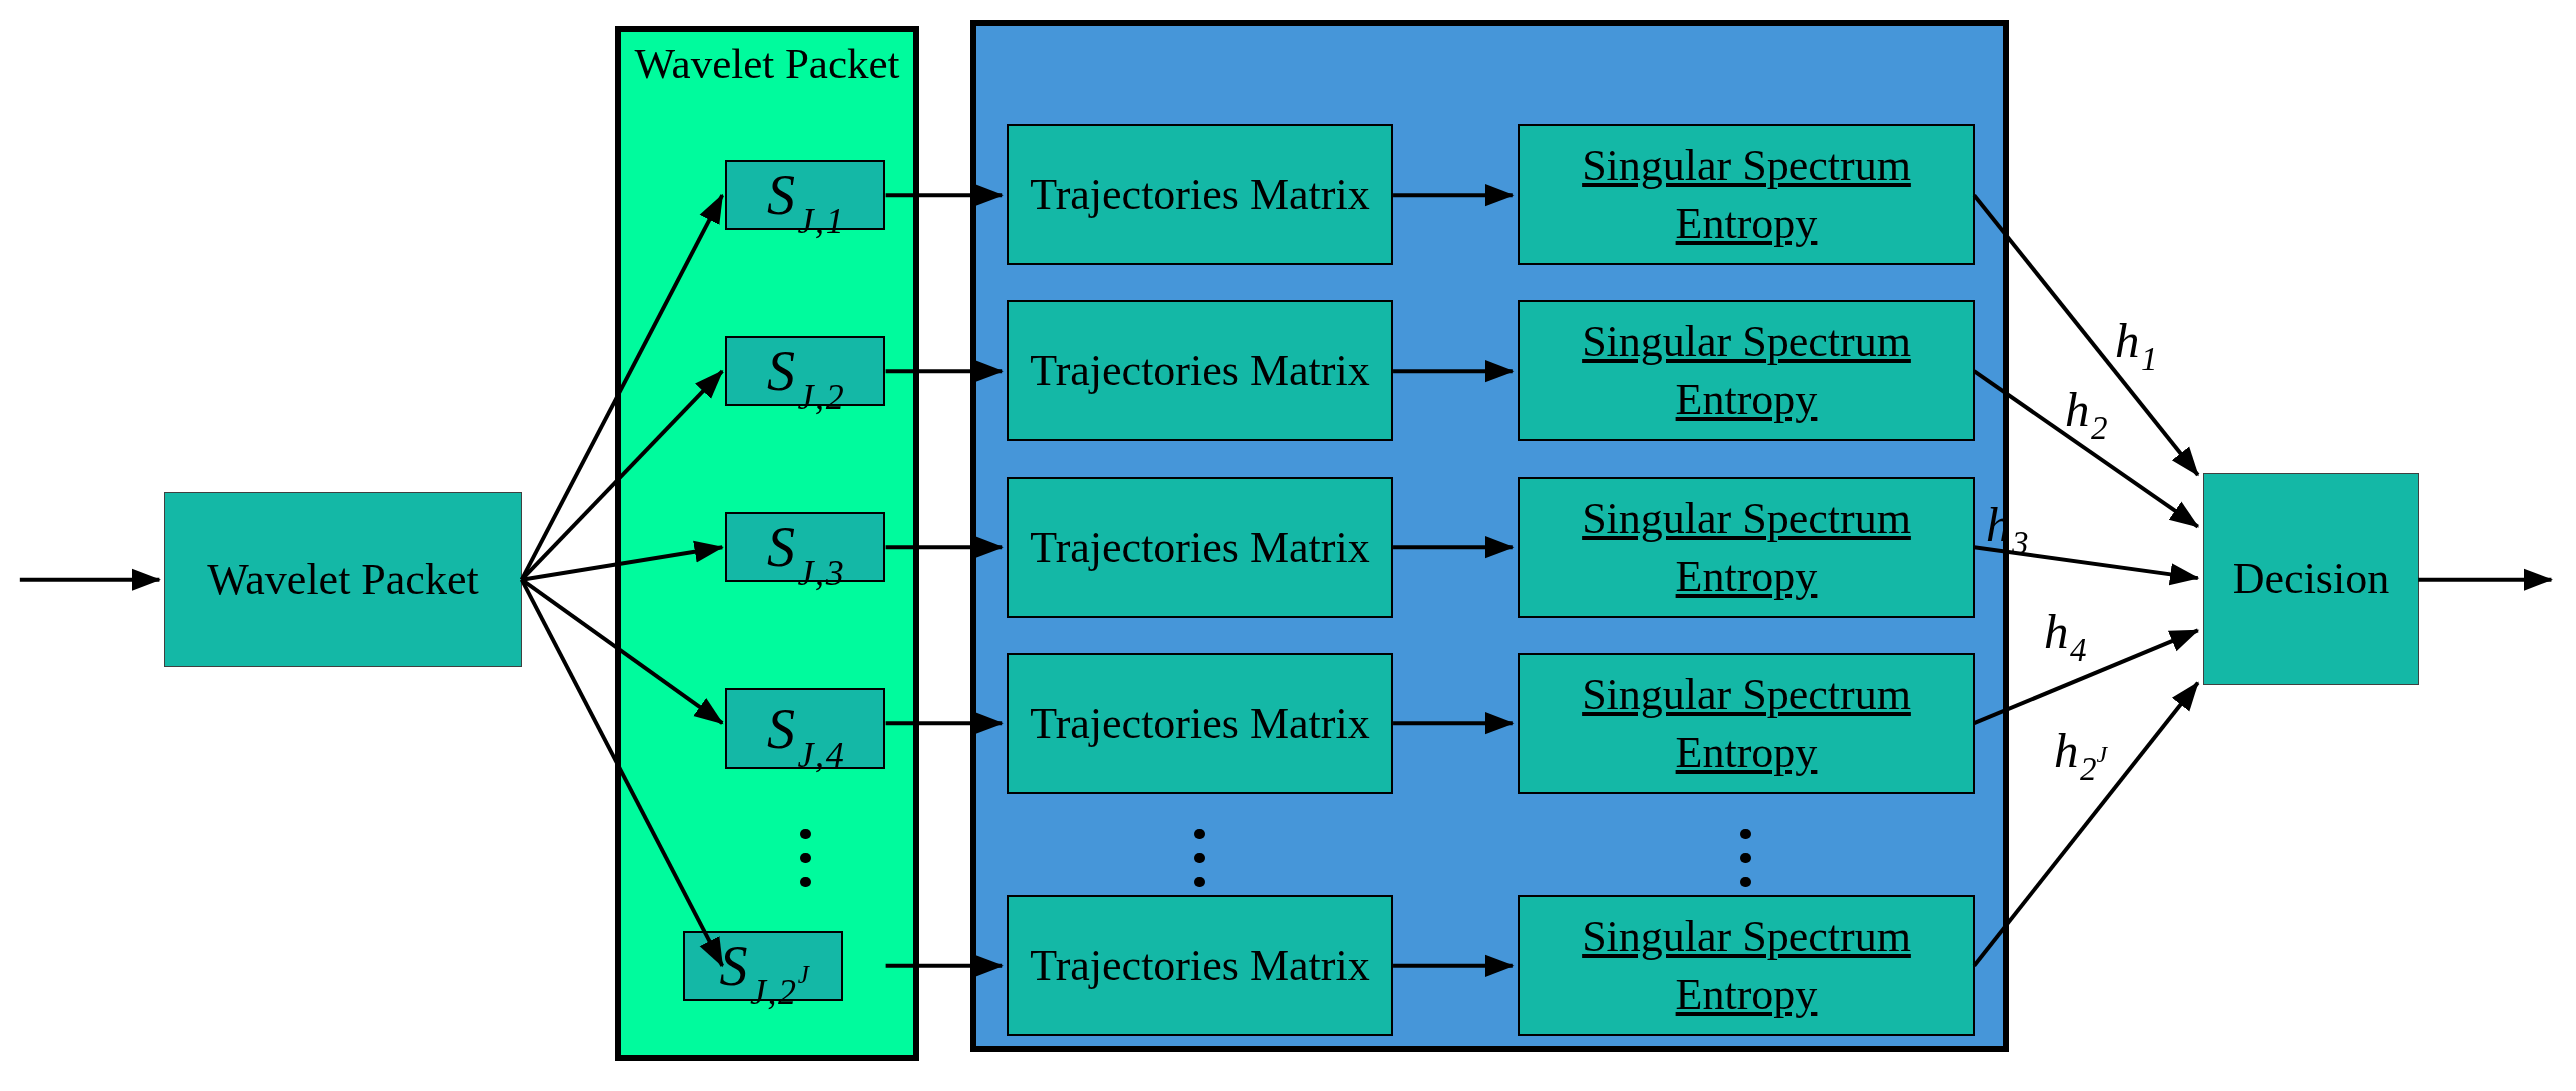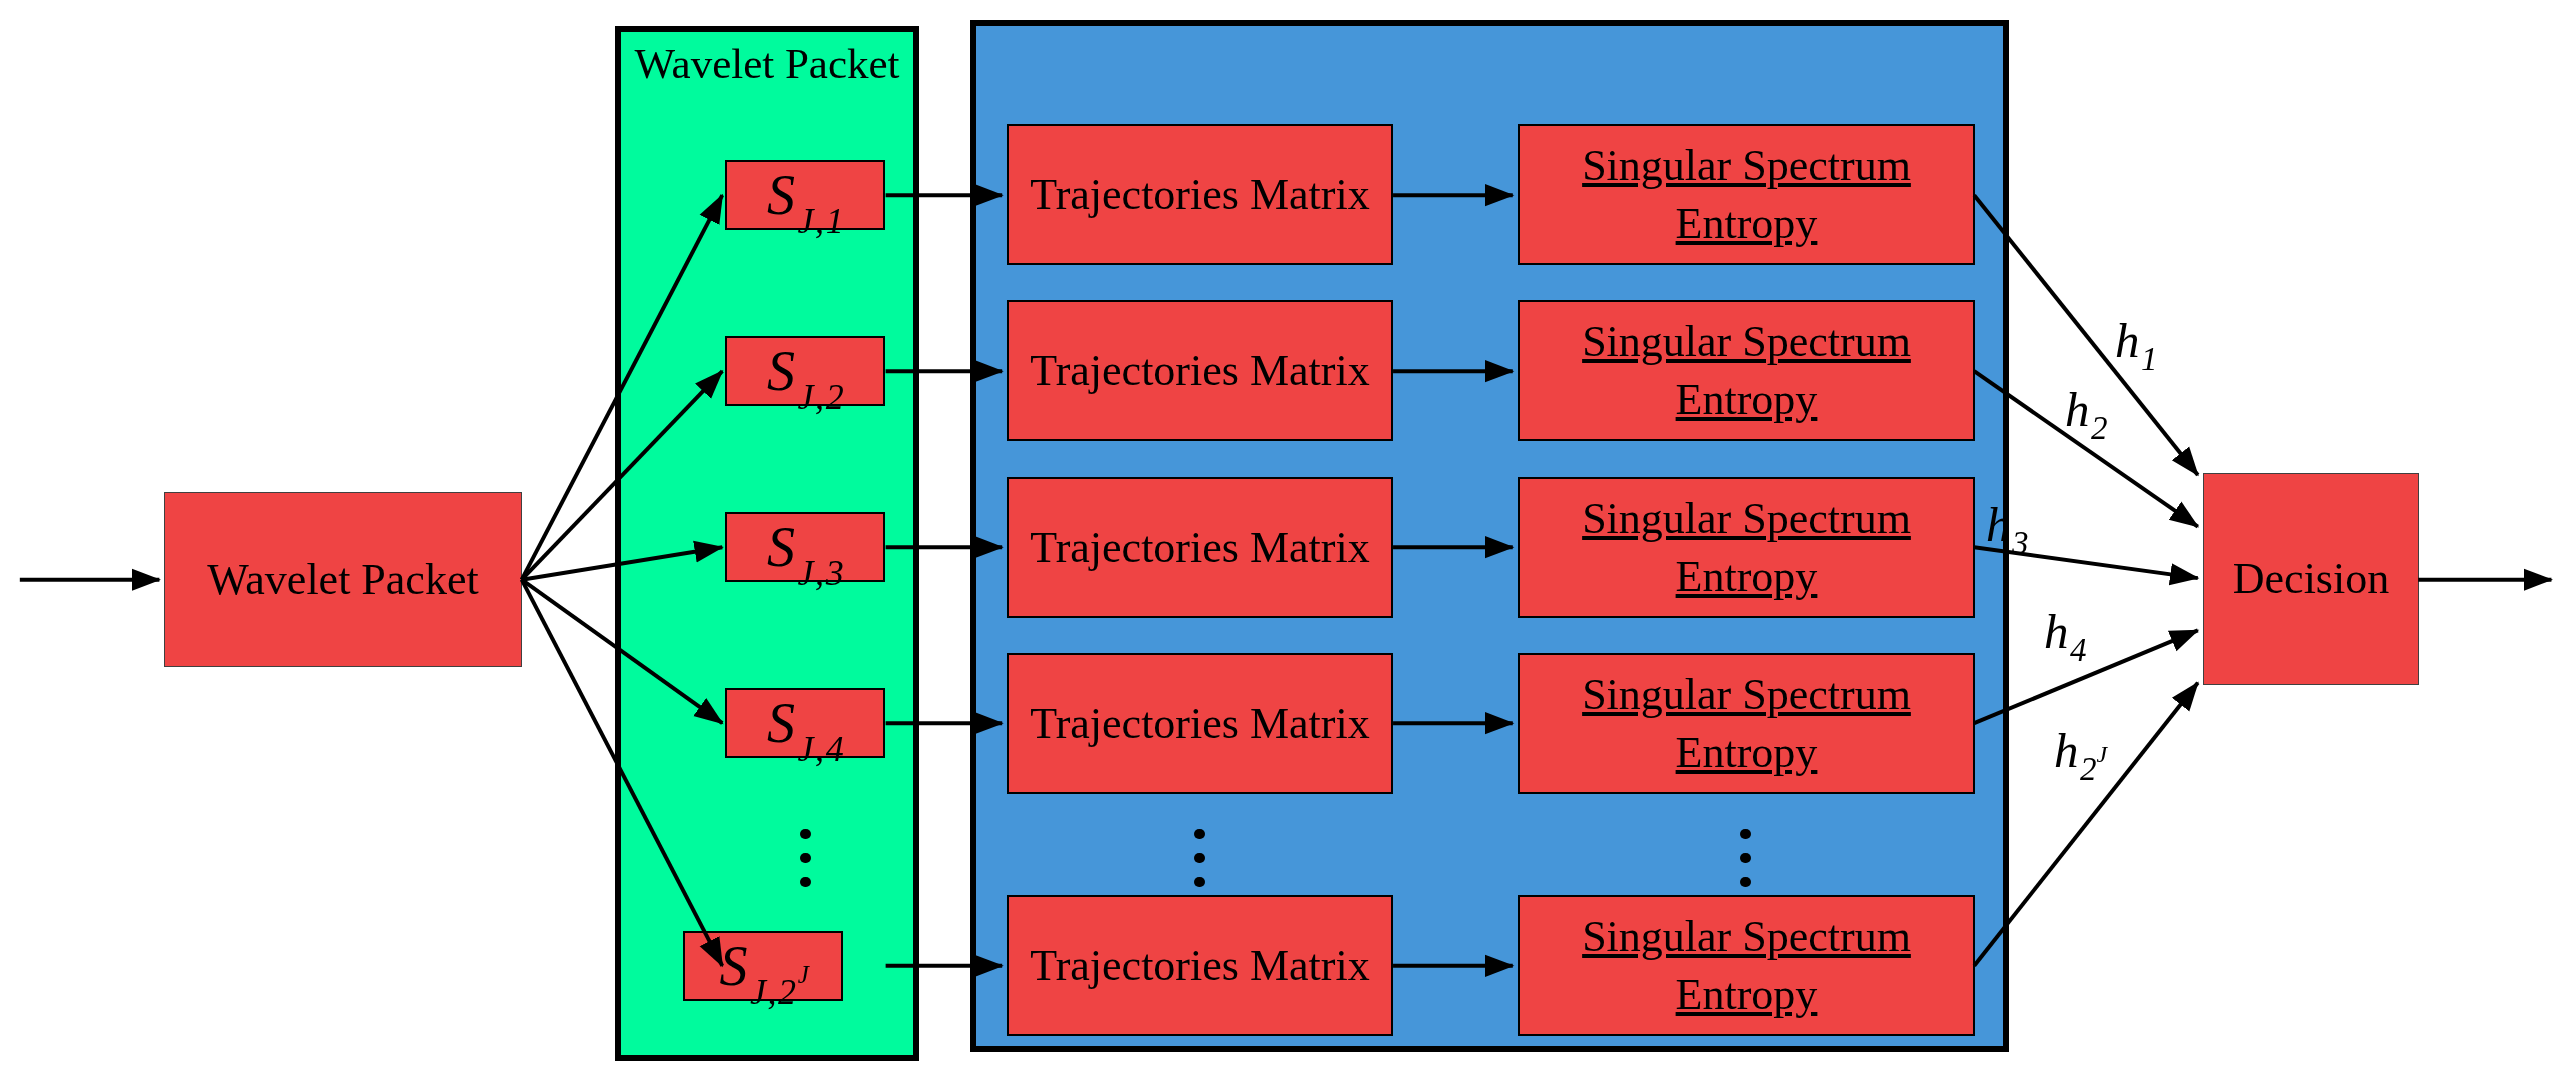--- a/index.html
+++ b/index.html
@@ -6,21 +6,21 @@
     --panel-green:#00FB9D;
     --panel-blue:#4696D9;
     --line:#000000;
   }
   html,body{margin:0;padding:0;background:#ffffff;}
   .canvas{
     position:relative;width:2576px;height:1092px;background:#ffffff;
     font-family:"Liberation Serif","DejaVu Serif",serif;color:#000;overflow:hidden;
   }
   .panel{position:absolute;box-sizing:border-box;border:6.3px solid var(--line);}
-  .box{position:absolute;box-sizing:border-box;background:#ef4444;
+  .box{position:absolute;box-sizing:border-box;background:#14b8a6;
        display:flex;align-items:center;justify-content:center;text-align:center;}
   .bb{border:2.4px solid var(--line);}           
   .gb{border:1.6px solid #404040;}               
   .row-text{font-size:44px;line-height:1.3;white-space:nowrap;}
   .two-line{white-space:normal;text-decoration:underline;}
   .green-title{position:absolute;left:615px;top:35px;width:304px;text-align:center;
                font-size:43px;line-height:1.35;white-space:nowrap;}
   .blue-title{position:absolute;left:986px;top:41px;font-size:44px;white-space:nowrap;}
   .s-math{font-style:italic;font-size:56px;line-height:1;white-space:nowrap;}
   .s-sub{font-size:36px;position:relative;top:19px;left:2.4px;letter-spacing:1.6px;}
@@ -54,21 +54,21 @@
 
   <div class="box bb" style="left:725px;top:160px;width:160px;height:70px;">
     <span class="s-math"><span>S</span><span class="s-sub"><span>J,1</span><span class="s-sup"></span></span></span>
   </div>
   <div class="box bb" style="left:725px;top:336px;width:160px;height:70px;">
     <span class="s-math"><span>S</span><span class="s-sub"><span>J,2</span><span class="s-sup"></span></span></span>
   </div>
   <div class="box bb" style="left:725px;top:512px;width:160px;height:70px;">
     <span class="s-math"><span>S</span><span class="s-sub"><span>J,3</span><span class="s-sup"></span></span></span>
   </div>
-  <div class="box bb" style="left:725px;top:688px;width:160px;height:70px;">
+  <div class="box bb" style="left:725px;top:688px;width:160px;height:81px;">
     <span class="s-math"><span>S</span><span class="s-sub"><span>J,4</span><span class="s-sup"></span></span></span>
   </div>
   <div class="box bb" style="left:683px;top:931px;width:160px;height:70px;">
     <span class="s-math"><span>S</span><span class="s-sub"><span>J,2</span><span class="s-sup">J</span></span></span>
   </div>
 
   <div class="box bb" style="left:1007px;top:124px;width:386px;height:141px;">
     <div class="row-text">Trajectories Matrix</div>
   </div>
   <div class="box bb" style="left:1007px;top:300px;width:386px;height:141px;">

